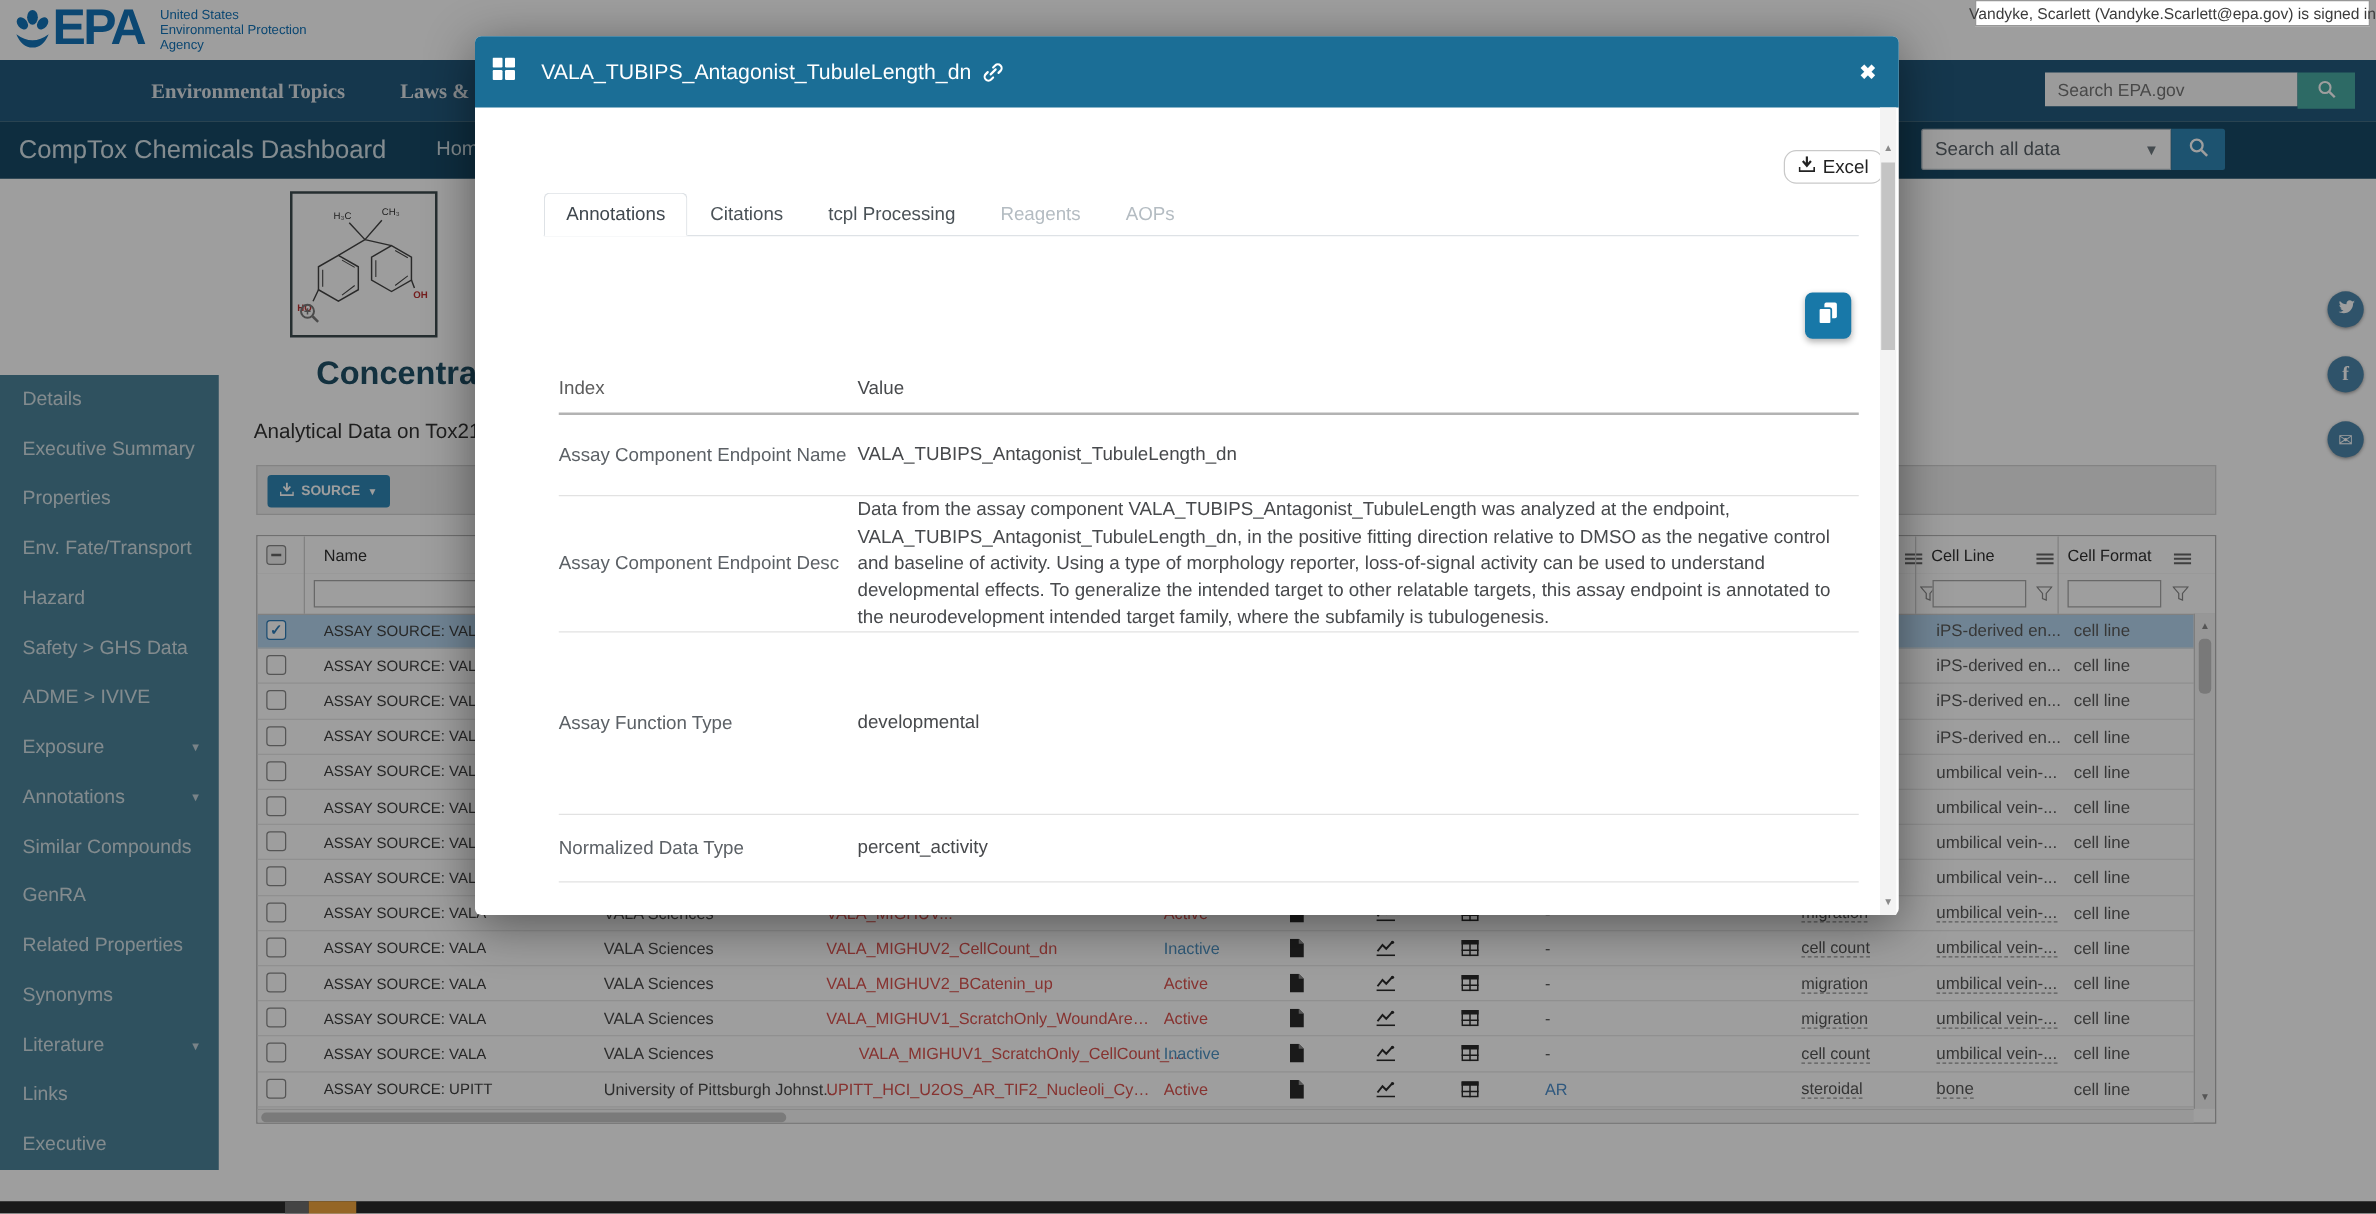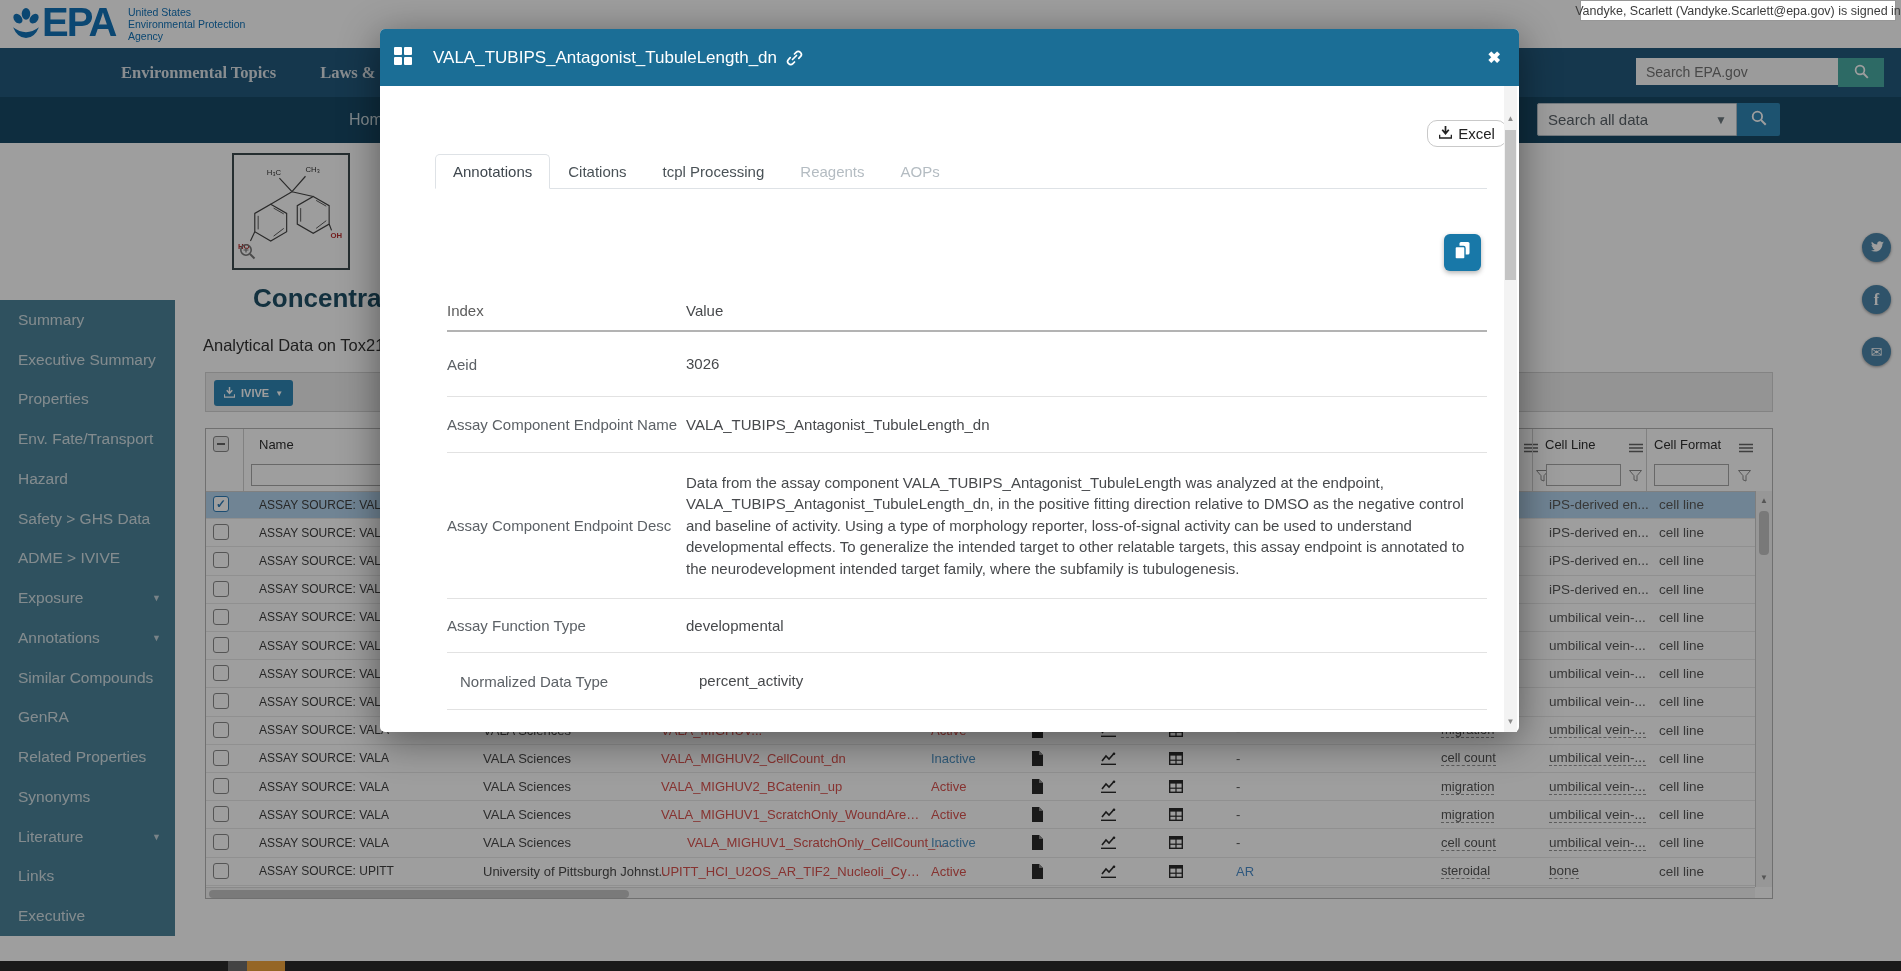--- a/index.html
+++ b/index.html
@@ -171,38 +171,39 @@
       <span>
         <svg width="15" height="15" viewBox="0 0 15 15">
             <circle cx="6" cy="6" r="4.4" fill="none" stroke="#fff" stroke-width="1.7"></circle>
             <line x1="9.5" y1="9.5" x2="13.8" y2="13.8" stroke="#fff" stroke-width="1.9"></line>
           </svg>
       </span>
     </button>
   </div>
 
   <div id="ct-bar">
+    <div id="ct-title">CompTox Chemicals Dashboard</div>
     <div id="ct-home">Home</div>
     <div id="ct-search-input">
       <span>Search all data</span>
       <span id="ct-search-caret">▼</span>
     </div>
     <button id="ct-search-btn">
       <span>
         <svg width="16" height="16" viewBox="0 0 15 15">
             <circle cx="6" cy="6" r="4.4" fill="none" stroke="#fff" stroke-width="1.7"></circle>
             <line x1="9.5" y1="9.5" x2="13.8" y2="13.8" stroke="#fff" stroke-width="1.9"></line>
           </svg>
       </span>
     </button>
   </div>
 
   <aside id="sidebar">
       <div class="side-item">
-     <span>Summary</span>
+     <span>Details</span>
 
    </div>
       <div class="side-item">
      <span>Executive Summary</span>
 
    </div>
       <div class="side-item">
      <span>Properties</span>
 
    </div>
@@ -289,21 +290,21 @@
   <div id="subheading">Analytical Data on Tox21</div>
 
   <div id="toolbar">
     <button id="export-btn">
       <span>
         <svg width="11" height="11" viewBox="0 0 12 12">
             <path d="M6 0 v6 M3 3.5 L6 7 L9 3.5" stroke="#fff" stroke-width="1.6" fill="none"></path>
             <path d="M0.5 8 v3 h11 v-3" stroke="#fff" stroke-width="1.4" fill="none"></path>
           </svg>
       </span>
-      <span>IVIVE</span>
+      <span>SOURCE</span>
       <span style="font-size:8px;">▼</span>
     </button>
   </div>
 
   <div id="grid">
     <div id="grid-rows">
         <div class="grow sel" style="top:62.0px;">
     <div class="cb checked">✓</div>
     <div class="gcell c-name" style="left:53px;width:200px;">ASSAY SOURCE: VALA</div>
 
@@ -714,24 +715,20 @@
       </span>
     </div>
 
     <div id="mtable">
       <div id="mt-head">
         <div class="mt-label">Index</div>
         <div class="mt-value">Value</div>
       </div>
       <div id="mt-rows">
           <div class="mt-row">
-     <div class="mt-label">Aeid</div>
-     <div class="mt-value">3026</div>
-   </div>
-          <div class="mt-row">
      <div class="mt-label">Assay Component Endpoint Name</div>
      <div class="mt-value">VALA_TUBIPS_Antagonist_TubuleLength_dn</div>
    </div>
           <div class="mt-row">
      <div class="mt-label">Assay Component Endpoint Desc</div>
      <div class="mt-value">Data from the assay component VALA_TUBIPS_Antagonist_TubuleLength was analyzed at the endpoint, VALA_TUBIPS_Antagonist_TubuleLength_dn, in the positive fitting direction relative to DMSO as the negative control and baseline of activity. Using a type of morphology reporter, loss-of-signal activity can be used to understand developmental effects. To generalize the intended target to other relatable targets, this assay endpoint is annotated to the neurodevelopment intended target family, where the subfamily is tubulogenesis.</div>
    </div>
           <div class="mt-row">
      <div class="mt-label">Assay Function Type</div>
      <div class="mt-value">developmental</div>

